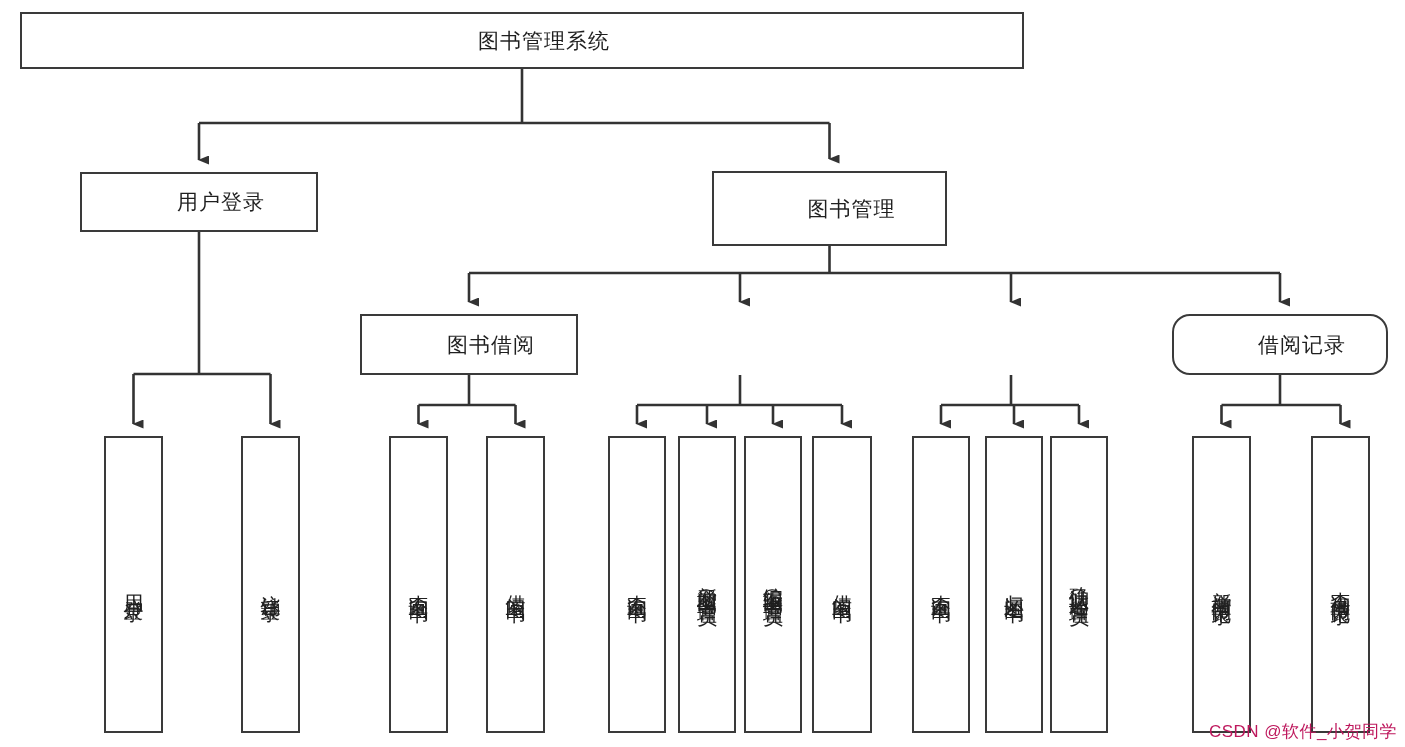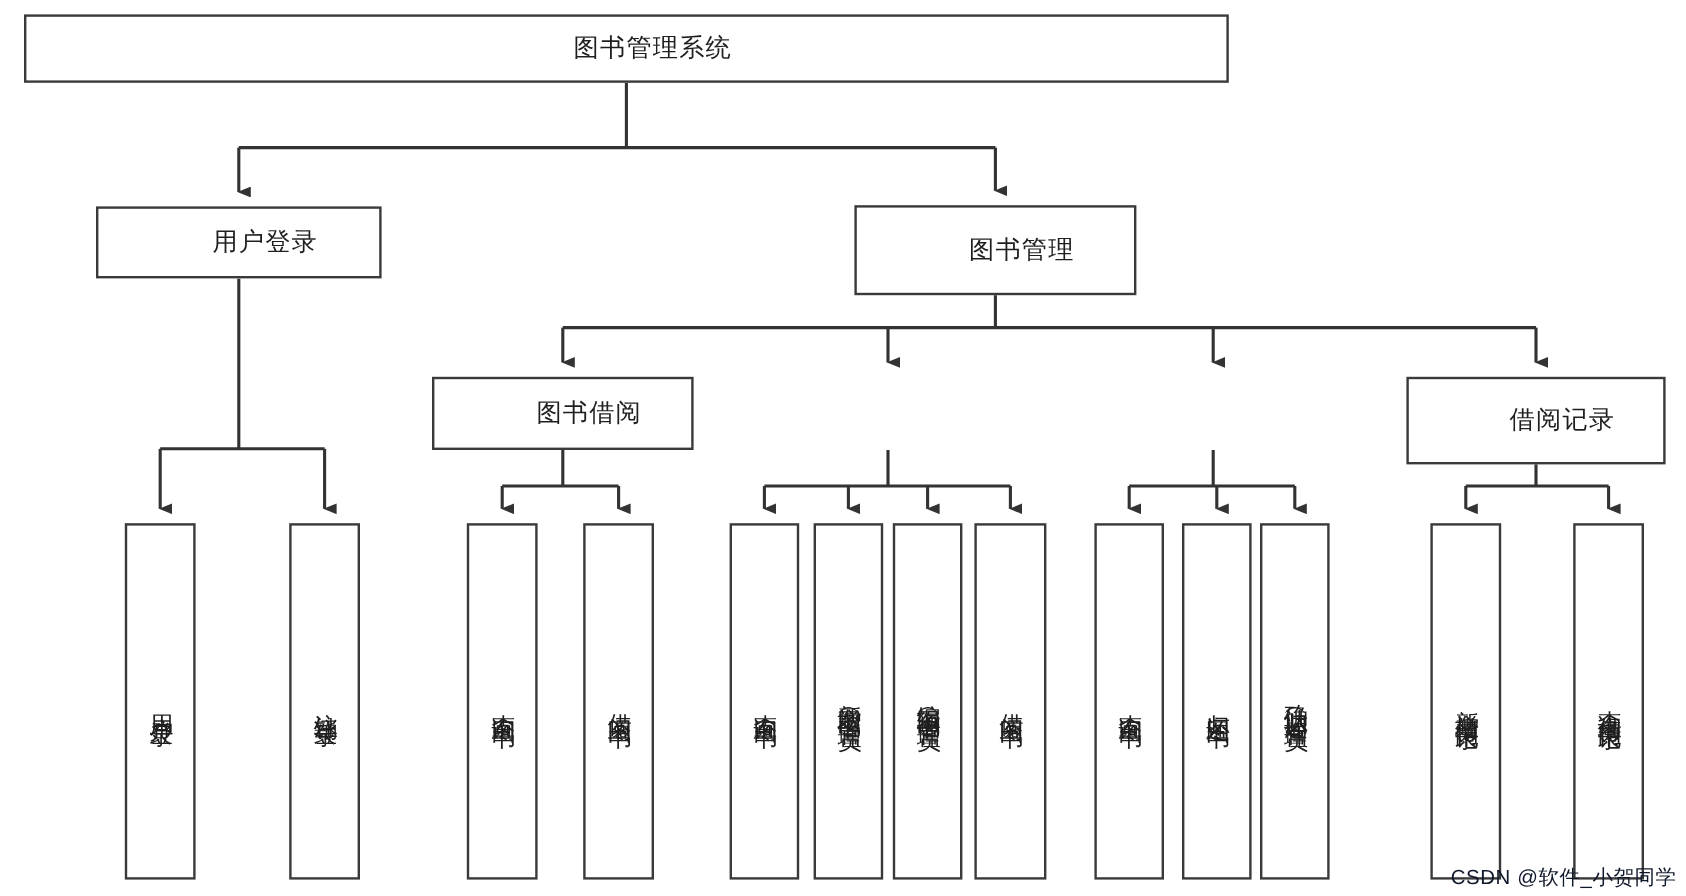--- a/index.html
+++ b/index.html
@@ -58,21 +58,21 @@
     white-space: nowrap;
   }
   .node-title {
     font-size: 22px;
   }
   #watermark {
     position: absolute;
     right: 8px;
     bottom: 4px;
     font-size: 17px;
-    color: #0f172a;
+    color: #be185d;
     letter-spacing: 0.5px;
     z-index: 5;
     white-space: nowrap;
     pointer-events: none;
   }
 </style>
 </head>
 <body>
 
 <div id="diagram-root">
@@ -131,21 +131,21 @@
   <div class="node horizontal" style="left:712px;top:171px;width:235px;height:75px;">
     <span class="label">图书管理</span>
   </div>
 
   <div class="node horizontal" style="left:360px;top:314px;width:218px;height:61px;">
     <span class="label">图书借阅</span>
   </div>
 
 
 
-  <div class="node horizontal" style="left:1172px;top:314px;width:216px;height:73px;">
+  <div class="node horizontal" style="left:1172px;top:314px;width:216px;height:61px;border-radius:18px;">
     <span class="label">借阅记录</span>
   </div>
 
   <div class="node vertical" style="left:104px;top:436px;width:59px;height:297px;">
     <span class="label">用户登录</span>
   </div>
 
   <div class="node vertical" style="left:241px;top:436px;width:59px;height:297px;">
     <span class="label">注销登录</span>
   </div>

